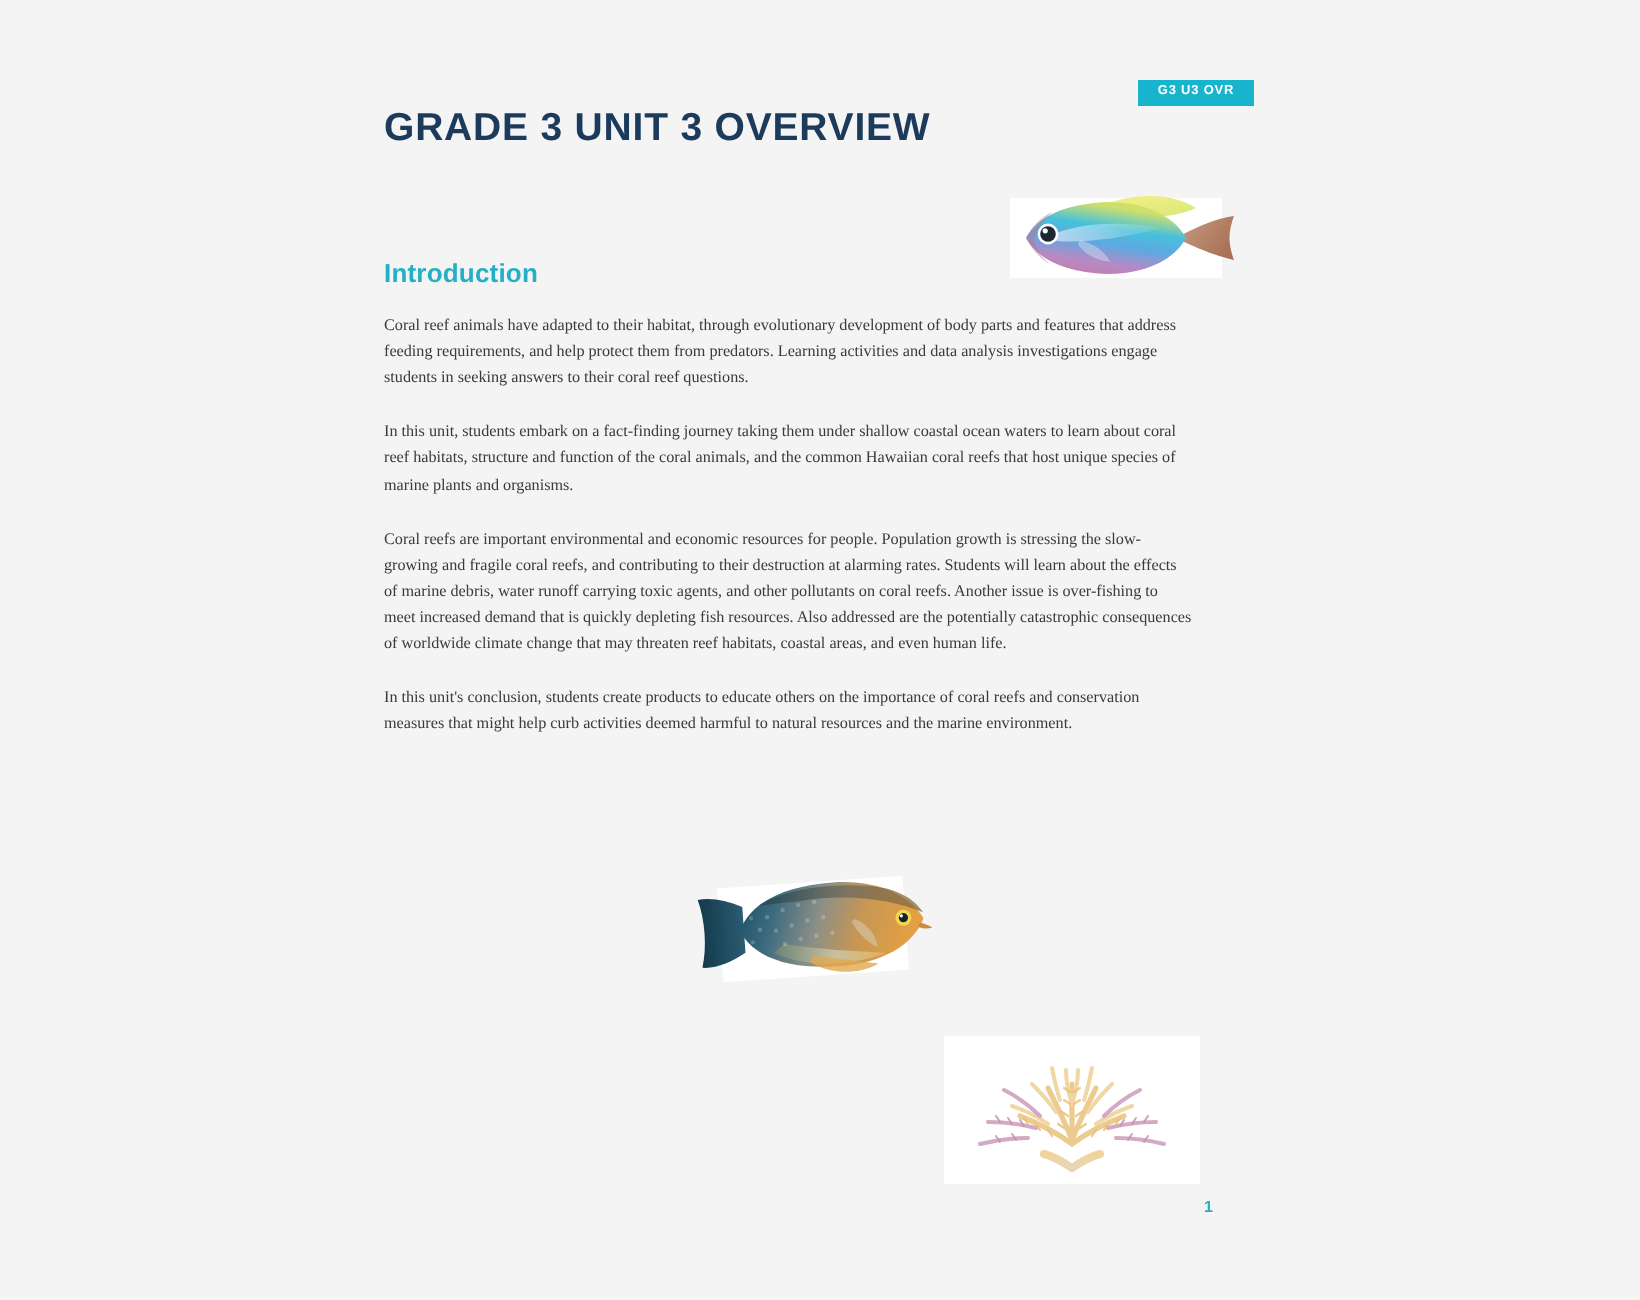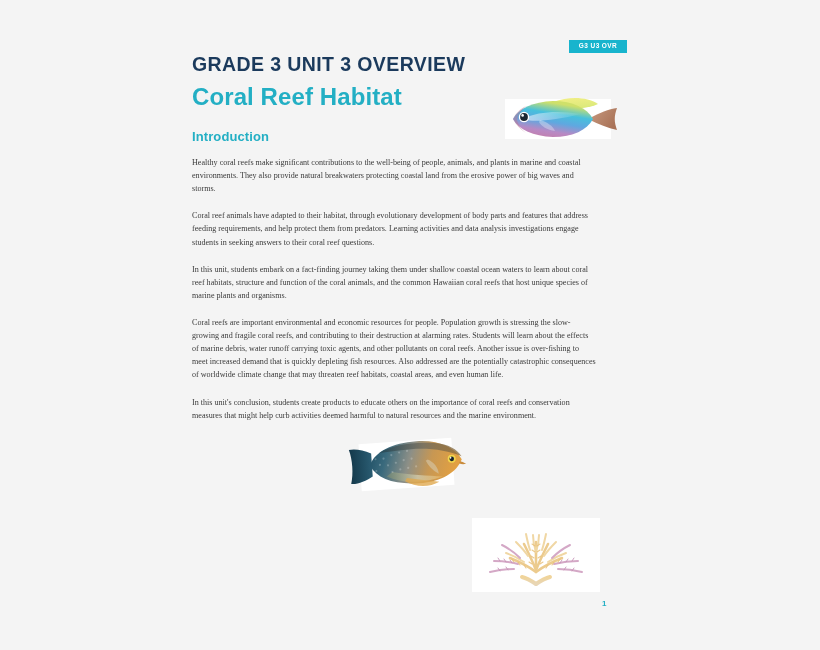--- a/index.html
+++ b/index.html
@@ -139,26 +139,24 @@
 </style>
 </head>
 <body>
 
 <div class="page">
 
   <div class="unit-badge">G3 U3 OVR</div>
 
   <h2 class="kicker">GRADE 3 UNIT 3 OVERVIEW</h2>
 
-  <h1 class="title">Coral Reef Habitat</h1>
 
   <h3 class="section-heading">Introduction</h3>
 
   <div class="body-copy">
-    <p>Healthy coral reefs make significant contributions to the well-being of people, animals, and plants in marine and coastal environments. They also provide natural breakwaters protecting coastal land from the erosive power of big waves and storms.</p>
     <p>Coral reef animals have adapted to their habitat, through evolutionary development of body parts and features that address feeding requirements, and help protect them from predators. Learning activities and data analysis investigations engage students in seeking answers to their coral reef questions.</p>
     <p>In this unit, students embark on a fact-finding journey taking them under shallow coastal ocean waters to learn about coral reef habitats, structure and function of the coral animals, and the common Hawaiian coral reefs that host unique species of marine plants and organisms.</p>
     <p>Coral reefs are important environmental and economic resources for people. Population growth is stressing the slow-growing and fragile coral reefs, and contributing to their destruction at alarming rates. Students will learn about the effects of marine debris, water runoff carrying toxic agents, and other pollutants on coral reefs. Another issue is over-fishing to meet increased demand that is quickly depleting fish resources. Also addressed are the potentially catastrophic consequences of worldwide climate change that may threaten reef habitats, coastal areas, and even human life.</p>
     <p>In this unit's conclusion, students create products to educate others on the importance of coral reefs and conservation measures that might help curb activities deemed harmful to natural resources and the marine environment.</p>
   </div>
 
   <div class="photo photo-fish-top">
     <svg class="fish-top-art" width="126" height="60" viewBox="0 0 126 60">
       <defs>
         <linearGradient id="fishTopBody" x1="0" y1="1" x2="0.35" y2="0">

